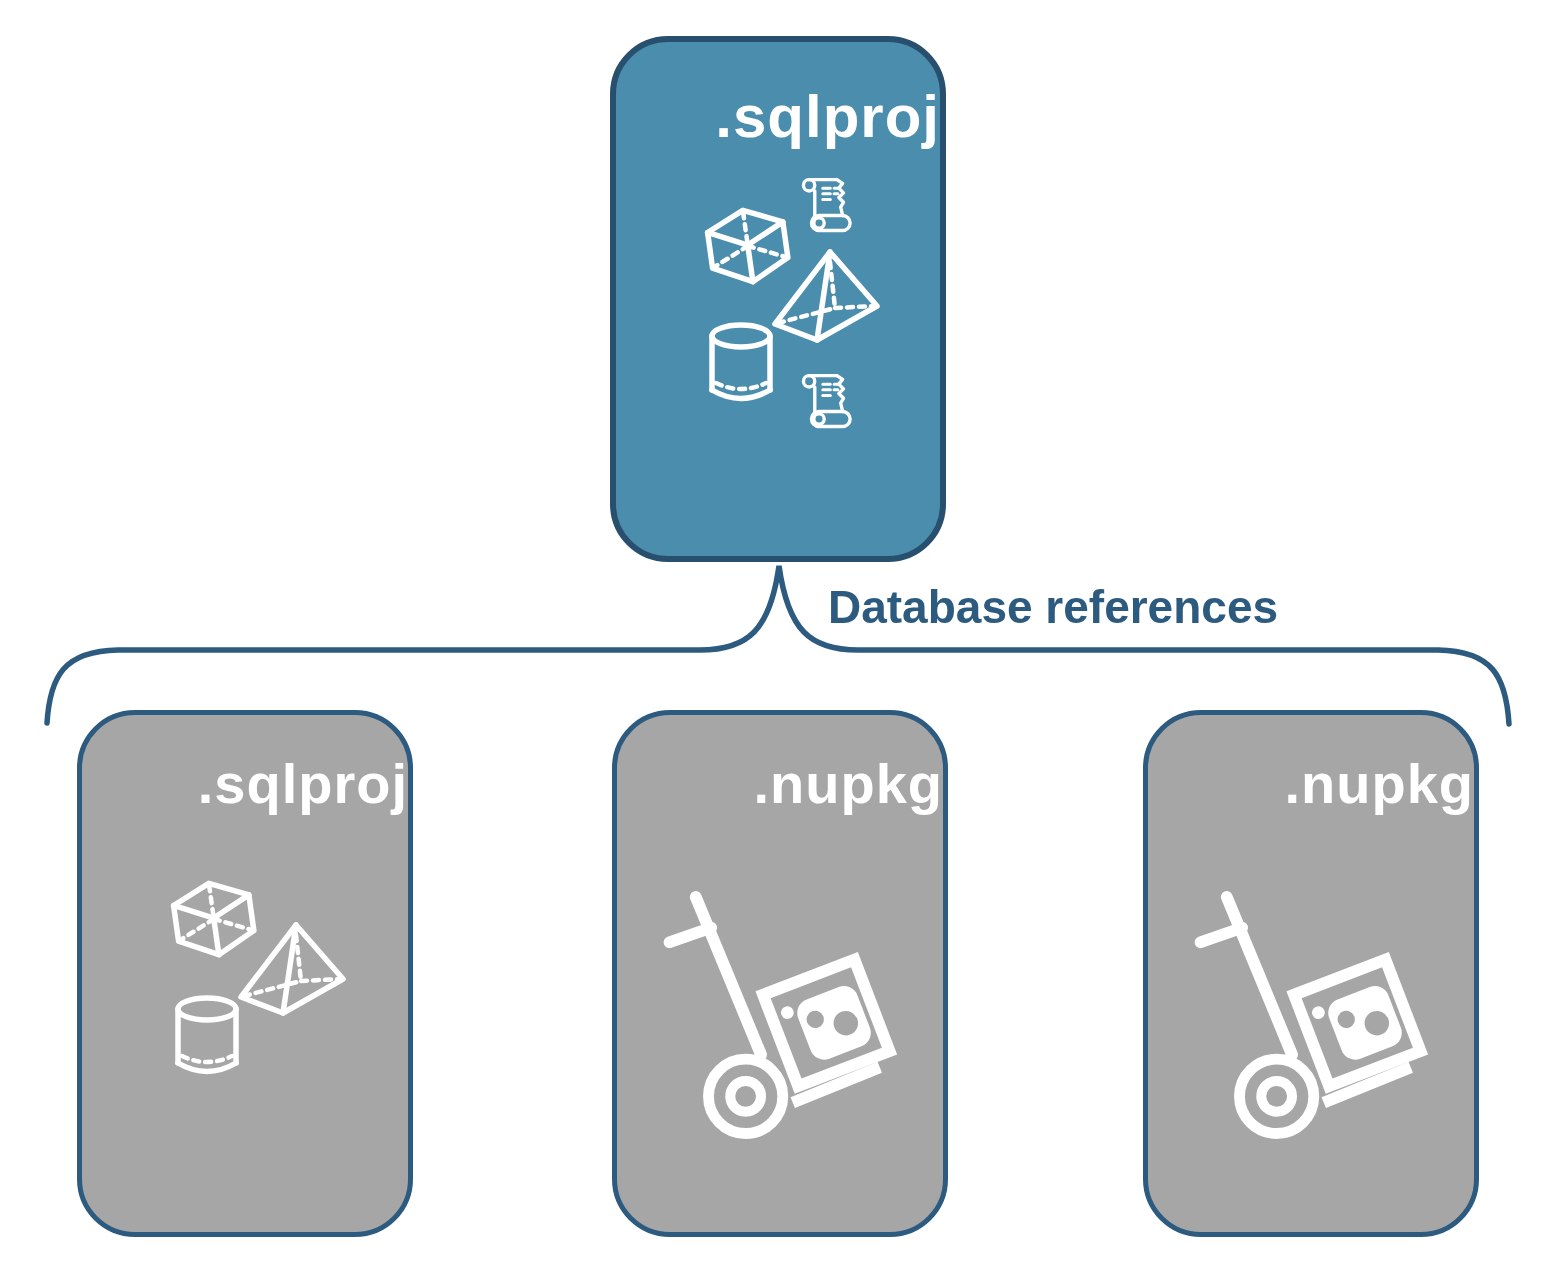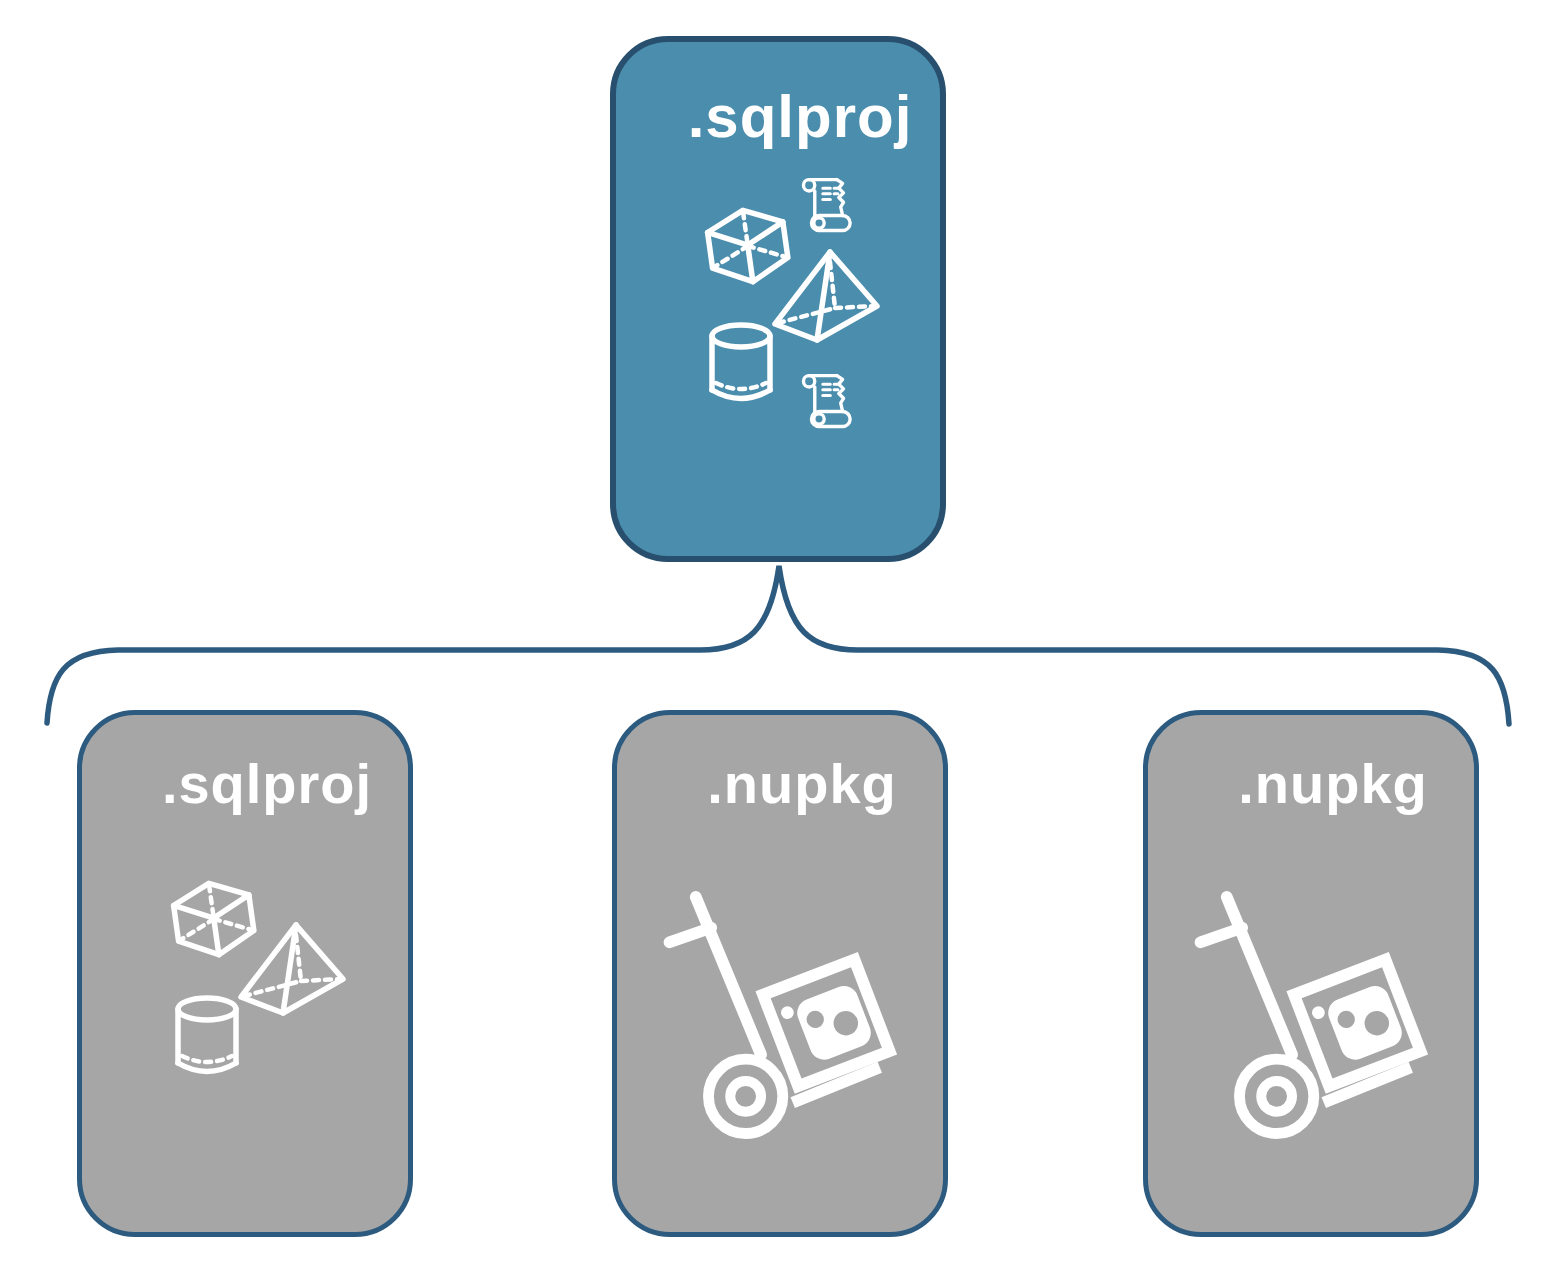--- a/index.html
+++ b/index.html
@@ -14,21 +14,21 @@
     position:absolute;width:336px;height:526px;border-radius:58px;
     box-sizing:border-box;
   }
   .node-root{left:610px;top:36px;background:#4a8dad;border:6px solid #28506e;}
   .node-child{background:#a6a6a6;border:5px solid #2d5b80;height:527px;}
   .node-child-1{left:77px;top:710px;}
   .node-child-2{left:612px;top:710px;}
   .node-child-3{left:1143px;top:710px;}
 
   .node-title{
-    position:absolute;left:0;right:0;top:34px;text-align:center;
+    position:absolute;left:0;right:0;top:34px;text-align:right;
     color:#ffffff;font-weight:bold;letter-spacing:1px;padding-left:44px;
   }
   .node-root .node-title{font-size:60px;top:40px;}
   .node-child .node-title{font-size:56px;top:36px;}
 
   
   .brace-svg{position:absolute;left:0;top:0;width:1566px;height:1274px;pointer-events:none;}
   .connector-label{
     position:absolute;left:828px;top:580px;
     color:#2d5b80;font-size:46px;font-weight:bold;letter-spacing:0px;white-space:nowrap;
@@ -113,20 +113,21 @@
   </defs>
 </svg>
 
 <div class="stage">
 
   <svg class="brace-svg" viewBox="0 0 1566 1274">
     <path d="M47,723 C50,676 64,651 118,650 L700,650 C748,650 770,630 779,566
              C788,630 810,650 858,650 L1438,650 C1492,651 1506,676 1509,724" fill="none" stroke="#2d5b80" stroke-width="5.5" stroke-linecap="round"></path>
   </svg>
 
+  <div class="connector-label">Database references</div>
 
   <div class="node node-root">
     <div class="node-title">.sqlproj</div>
     <svg class="scroll-svg scroll-top">
       <use href="#sym-scroll"></use>
     </svg>
     <svg class="geo-svg">
       <use href="#sym-geometry"></use>
     </svg>
     <svg class="scroll-svg scroll-bottom">

